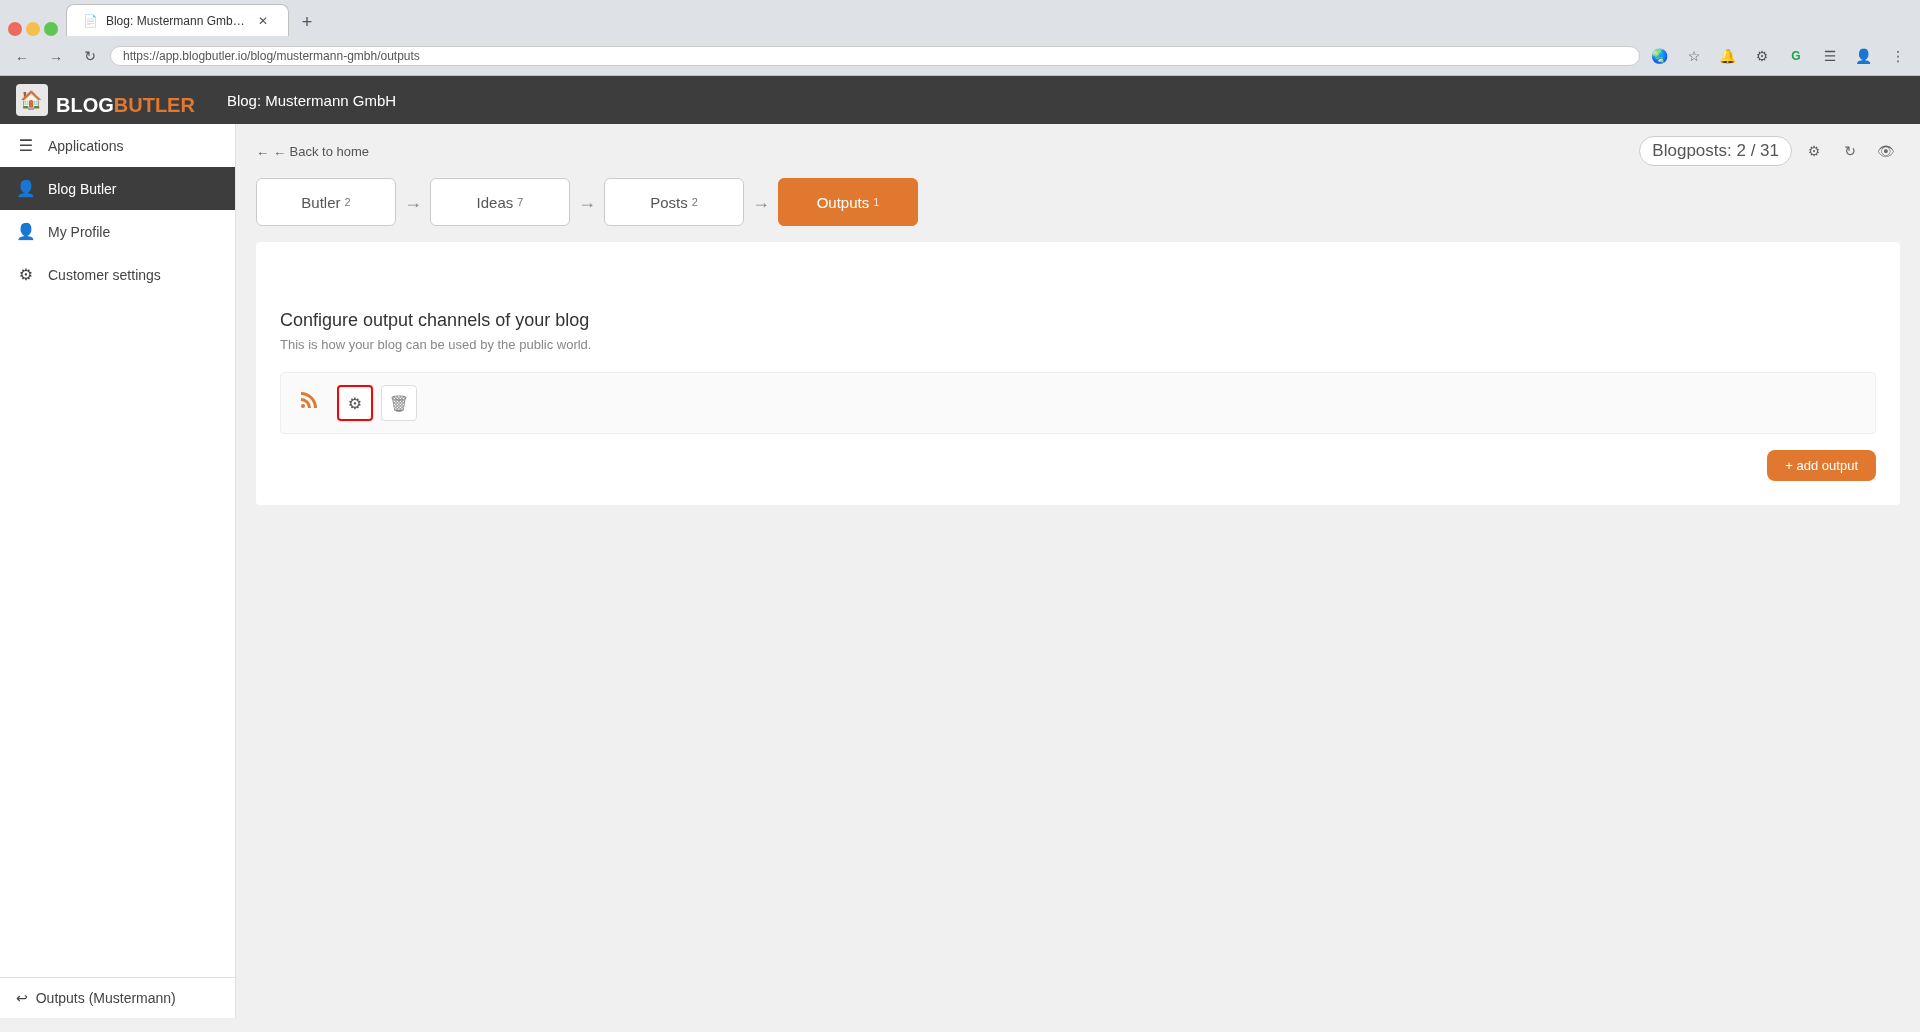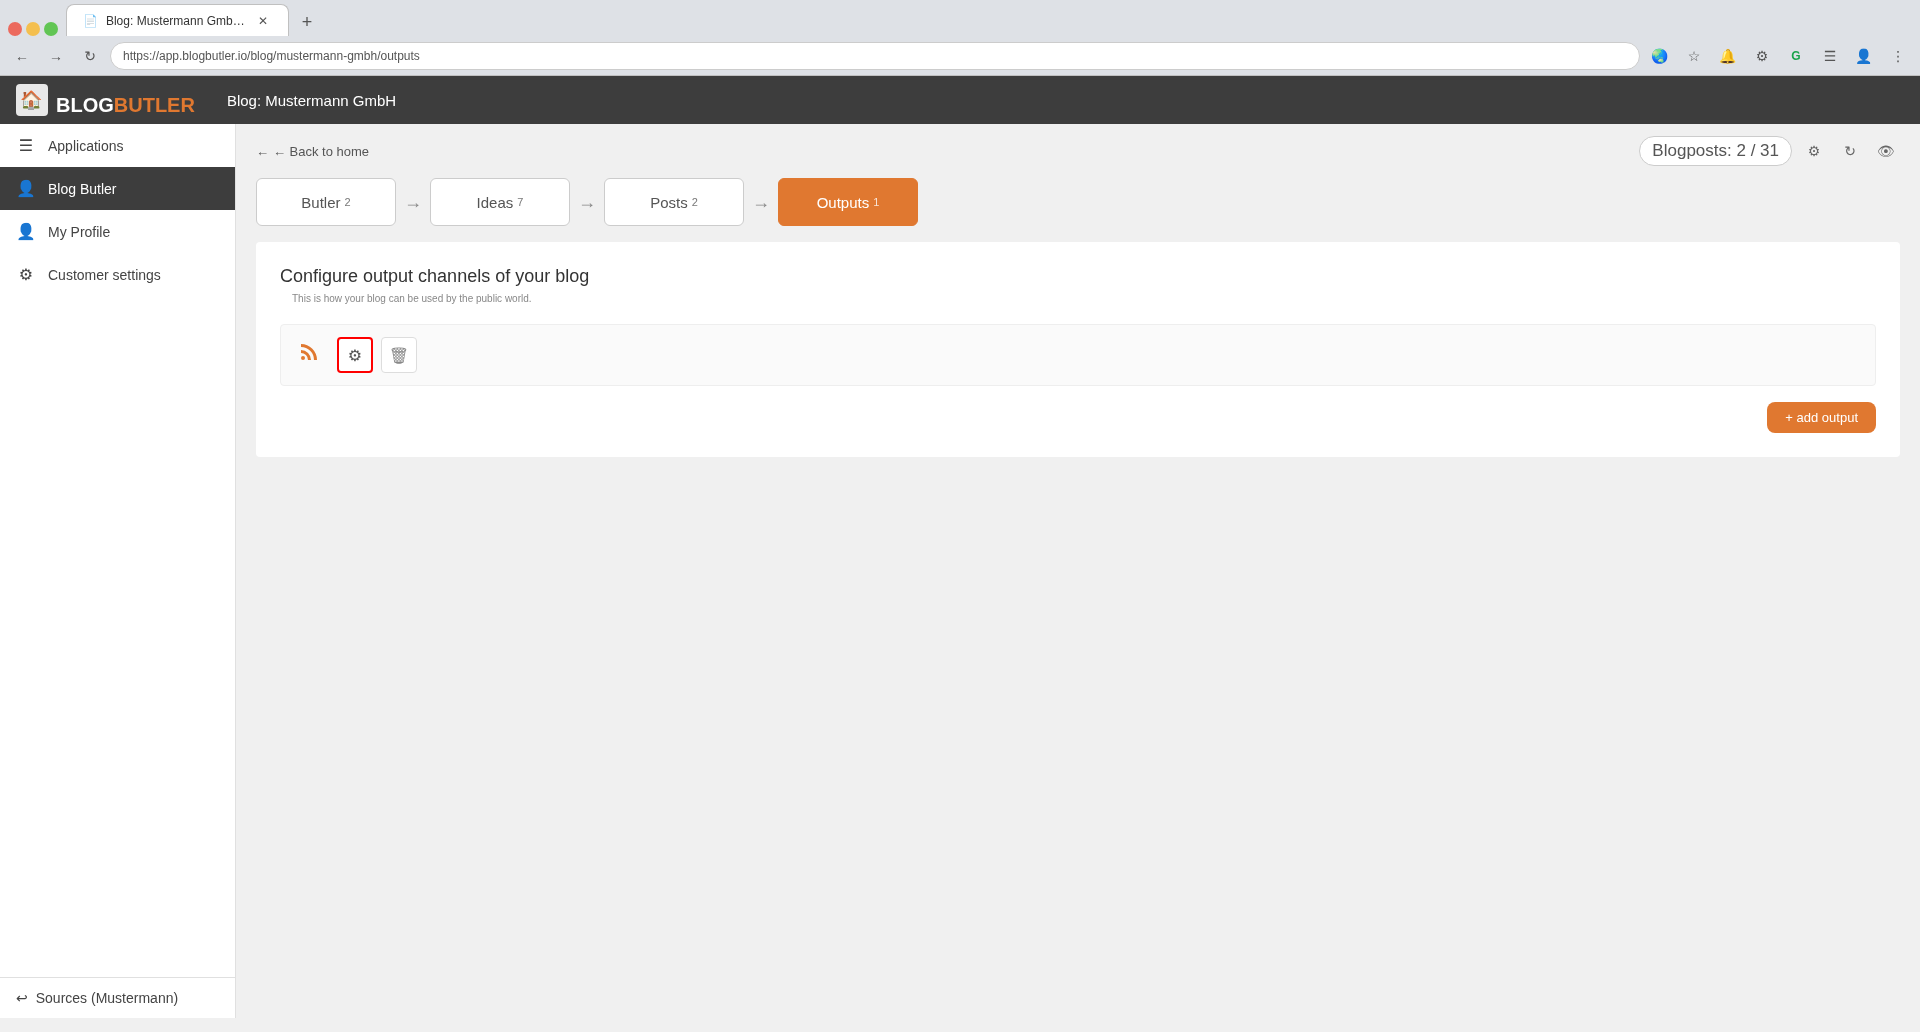--- a/index.html
+++ b/index.html
@@ -62,21 +62,21 @@
       background: #dee1e6;
       height: 40px;
       display: flex;
       align-items: center;
       padding: 4px 8px;
       gap: 6px;
       border-bottom: 1px solid #c0c0c0;
     }
     .address-bar {
       flex: 1;
-      height: 28px;
+      height: 20px;
       border-radius: 14px;
       border: 1px solid #ccc;
       background: #fff;
       padding: 0 12px;
       font-size: 12px;
       color: #555;
       display: flex;
       align-items: center;
     }
     .browser-action-btn {
@@ -258,26 +258,26 @@
     .output-panel {
       background: #fff;
       border-radius: 4px;
       margin: 0 20px;
       padding: 24px;
     }
     .output-panel-title {
       font-size: 18px;
       color: #333;
       margin-bottom: 6px;
+      margin-top: 44px;
     }
     .output-panel-subtitle {
-      font-size: 10px;
+      font-size: 13px;
       color: #888;
       margin-bottom: 20px;
-      margin-left: 12px;
     }
 
     
     .feed-row {
       display: flex;
       align-items: center;
       background: #fafafa;
       border: 1px solid #eee;
       border-radius: 4px;
       padding: 12px 16px;
@@ -407,21 +407,21 @@
         <span class="sidebar-icon">👤</span>
         <span>My Profile</span>
       </div>
       <div class="sidebar-item">
         <span class="sidebar-icon">⚙</span>
         <span>Customer settings</span>
       </div>
       <div class="sidebar-spacer"></div>
       <div class="sidebar-logout">
         <span>↩</span>
-        <span>Sources (Mustermann)</span>
+        <span>Outputs (Mustermann)</span>
       </div>
     </div>
 
     <div class="main-content">
 
       <div class="content-header">
         <a class="back-link">
           <span>←</span>
           <span>← Back to home</span>
         </a>

